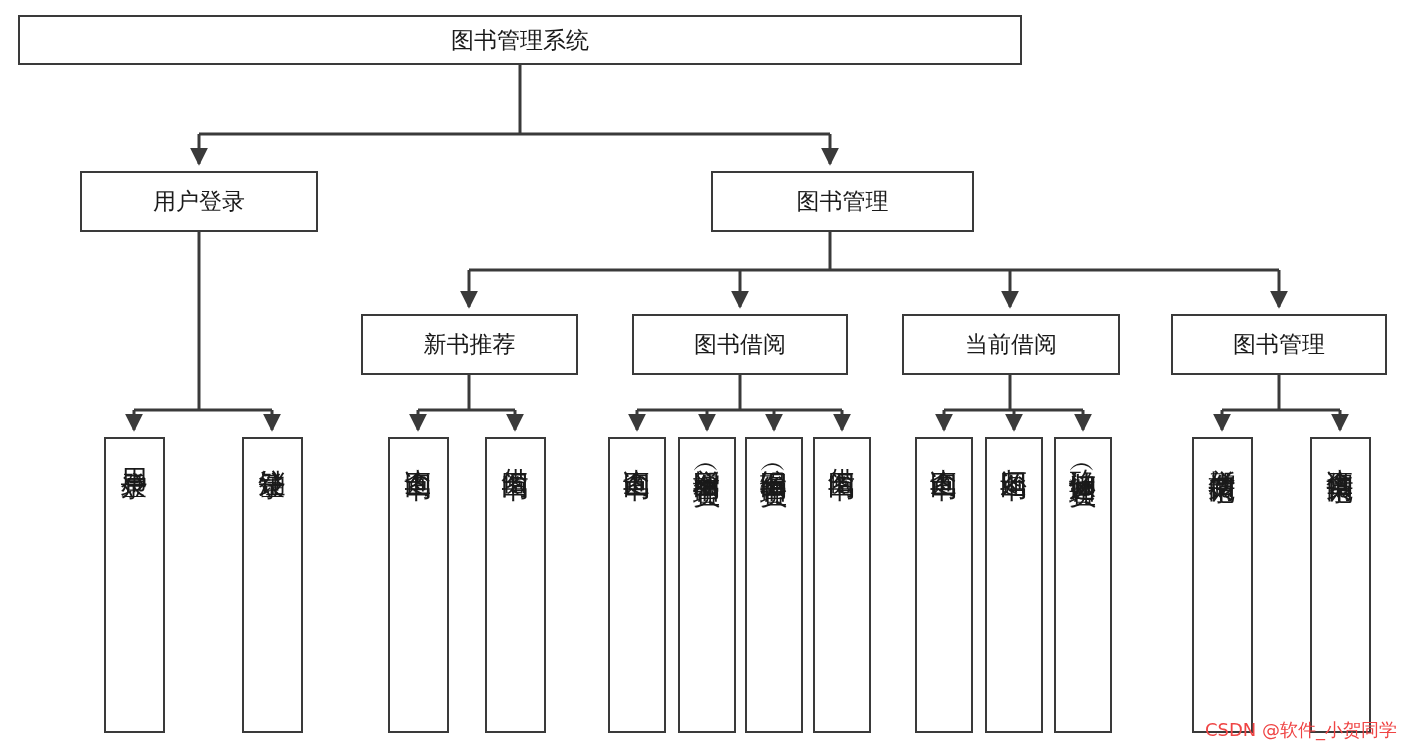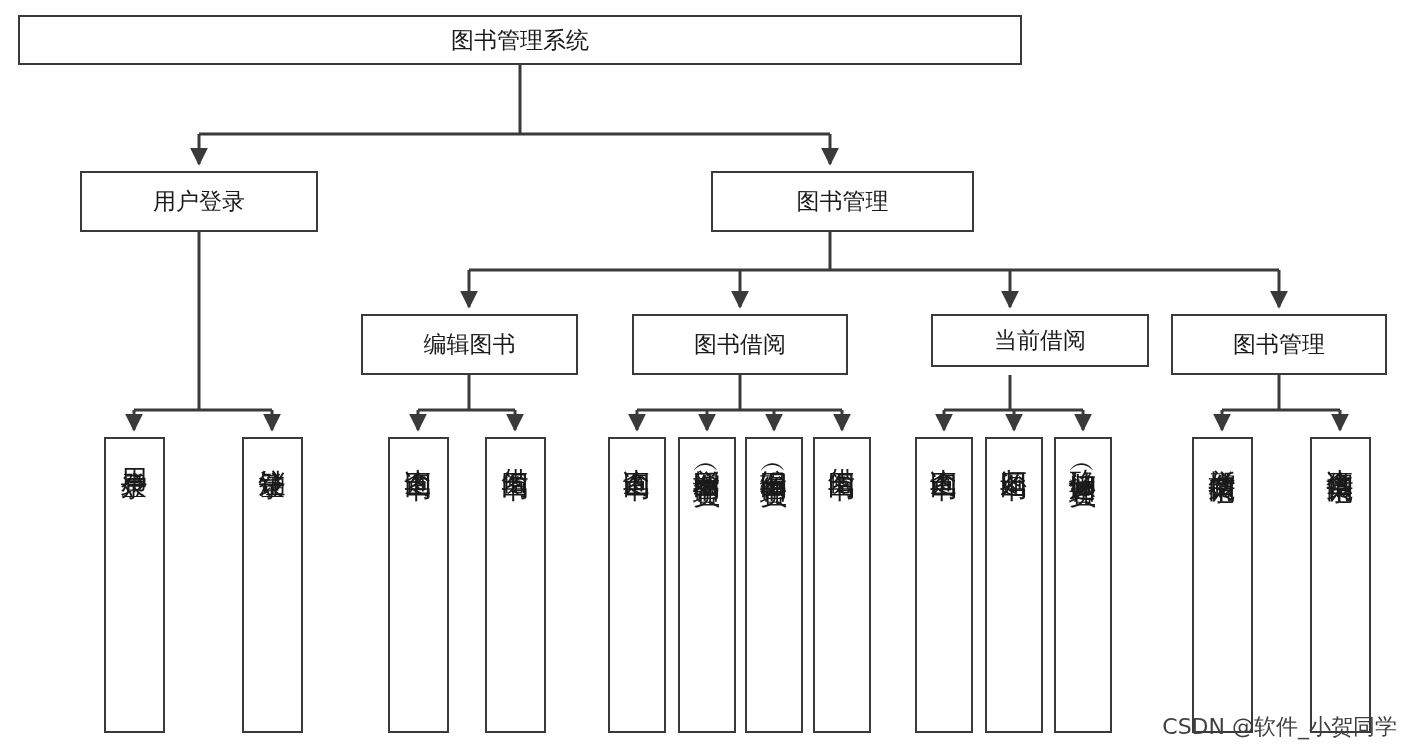--- a/index.html
+++ b/index.html
@@ -51,22 +51,22 @@
     writing-mode: vertical-rl;
     text-orientation: upright;
     font-size: 27px;
     letter-spacing: 2px;
     line-height: 1;
   }
   .watermark {
     position: absolute;
     right: 8px;
     bottom: 5px;
-    font-size: 22px;
-    color: #404040;
+    font-size: 18px;
+    color: #ef4444;
     white-space: nowrap;
     font-family: "DejaVu Sans", "Liberation Sans", sans-serif;
   }
 </style>
 </head>
 <body>
 
 <div id="canvas">
 
   <svg class="lines" viewBox="0 0 1405 747" xmlns="http://www.w3.org/2000/svg">
@@ -124,26 +124,26 @@
   </div>
 
   <div class="node horizontal" style="left: 80px; top: 171px; width: 238px; height: 61px;">
     <span class="node-label">用户登录</span>
   </div>
   <div class="node horizontal" style="left: 711px; top: 171px; width: 263px; height: 61px;">
     <span class="node-label">图书管理</span>
   </div>
 
   <div class="node horizontal" style="left: 361px; top: 314px; width: 217px; height: 61px;">
-    <span class="node-label">编辑图书</span>
+    <span class="node-label">新书推荐</span>
   </div>
   <div class="node horizontal" style="left: 632px; top: 314px; width: 216px; height: 61px;">
     <span class="node-label">图书借阅</span>
   </div>
-  <div class="node horizontal" style="left: 902px; top: 314px; width: 218px; height: 53px; margin-left: 29px;">
+  <div class="node horizontal" style="left: 902px; top: 314px; width: 218px; height: 61px;">
     <span class="node-label">当前借阅</span>
   </div>
   <div class="node horizontal" style="left: 1171px; top: 314px; width: 216px; height: 61px;">
     <span class="node-label">图书管理</span>
   </div>
 
   <div class="node vertical" style="left: 104px; top: 437px; width: 61px; height: 296px;">
     <span class="node-label">用户登录</span>
   </div>
   <div class="node vertical" style="left: 242px; top: 437px; width: 61px; height: 296px;">

